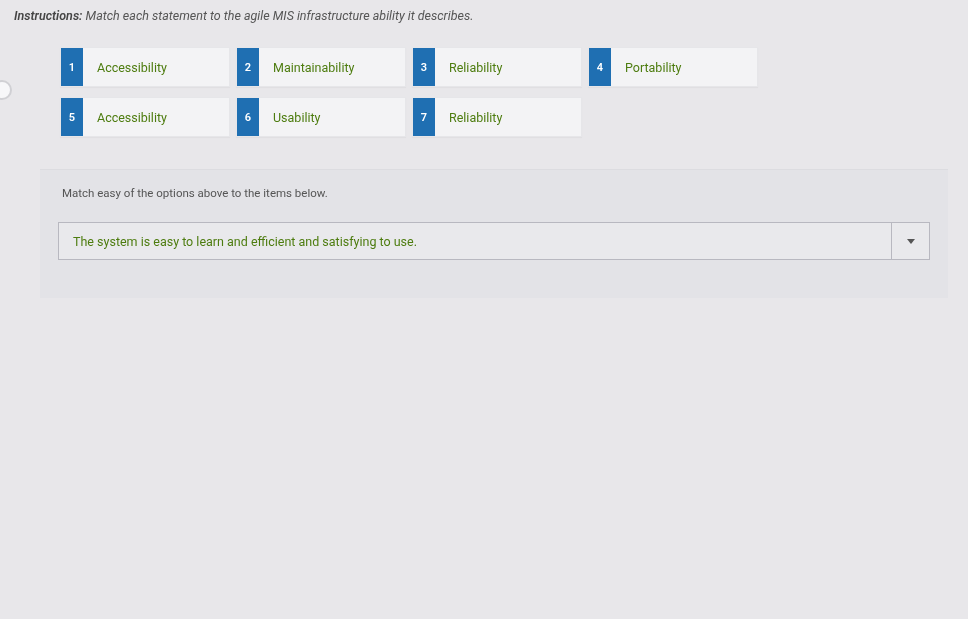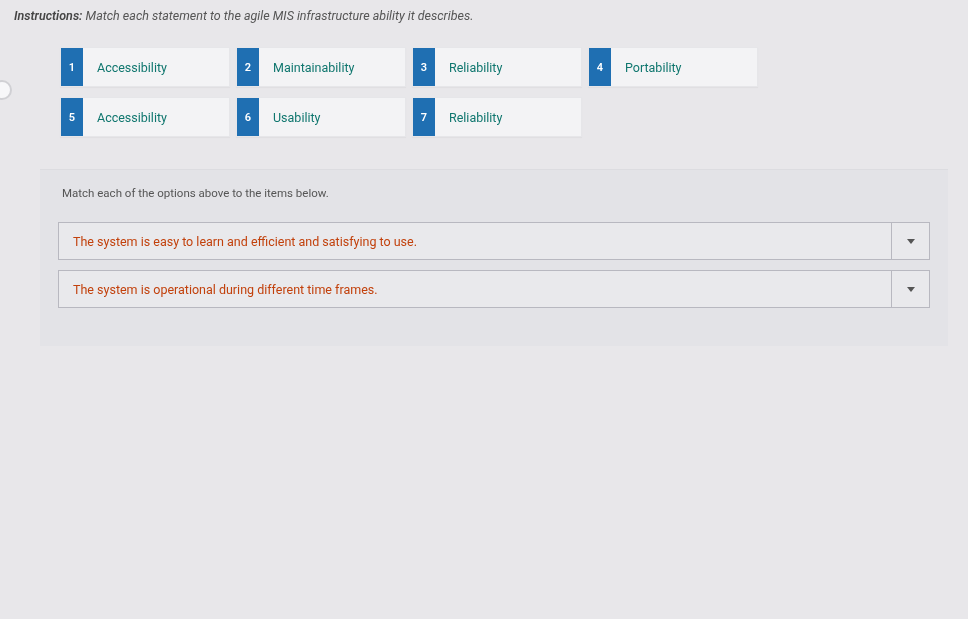--- a/index.html
+++ b/index.html
@@ -56,21 +56,21 @@
       height: 100%;
       display: flex;
       align-items: center;
       justify-content: center;
       font-size: 11px;
       font-weight: 600;
     }
     .option-label {
       padding-left: 14px;
       font-size: 12.5px;
-      color: #0f766e;
+      color: #4d7c0f;
     }
     .match-panel {
       margin: 12px 20px 0 40px;
       background: #e3e3e7;
       border-top: 1px solid #dcdce0;
       padding: 16px 18px 28px 18px;
     }
     .match-instruction {
       font-size: 11.5px;
       color: #555;
@@ -83,21 +83,21 @@
       height: 38px;
     }
     .statement-text {
       flex: 1;
       border: 1px solid #b8b8c0;
       background: #e9e9ec;
       display: flex;
       align-items: center;
       padding: 0 14px;
       font-size: 12.5px;
-      color: #c2410c;
+      color: #4d7c0f;
     }
     .statement-drop {
       width: 38px;
       border: 1px solid #b8b8c0;
       border-left: none;
       background: #e9e9ec;
       display: flex;
       align-items: center;
       justify-content: center;
       cursor: pointer;
@@ -157,33 +157,27 @@
       <div class="option-label">Usability</div>
     </div>
     <div class="option-chip">
       <div class="option-num">7</div>
       <div class="option-label">Reliability</div>
     </div>
   </div>
 </div>
 
 <div class="match-panel">
-  <div class="match-instruction">Match each of the options above to the items below.</div>
+  <div class="match-instruction">Match easy of the options above to the items below.</div>
 
   <div class="statement-row">
     <div class="statement-text">The system is easy to learn and efficient and satisfying to use.</div>
     <div class="statement-drop">
       <div class="caret-down"></div>
     </div>
   </div>
 
 
 
-  <div class="statement-row">
-    <div class="statement-text">The system is operational during different time frames.</div>
-    <div class="statement-drop">
-      <div class="caret-down"></div>
-    </div>
-  </div>
 
 
 
 </div>
 
 </body></html>

